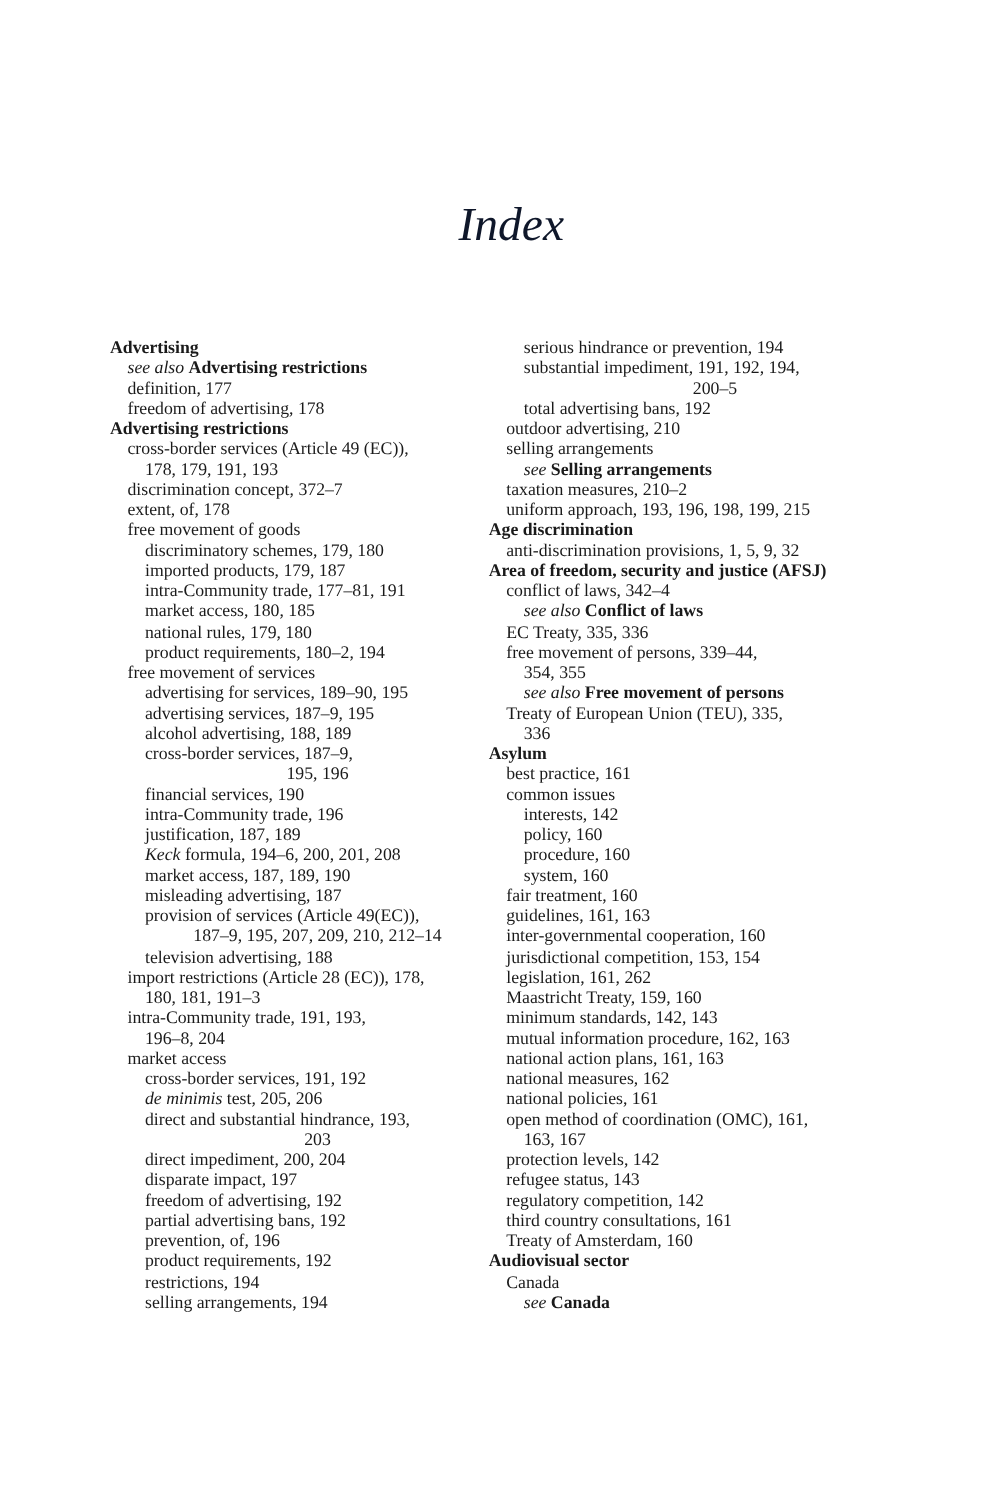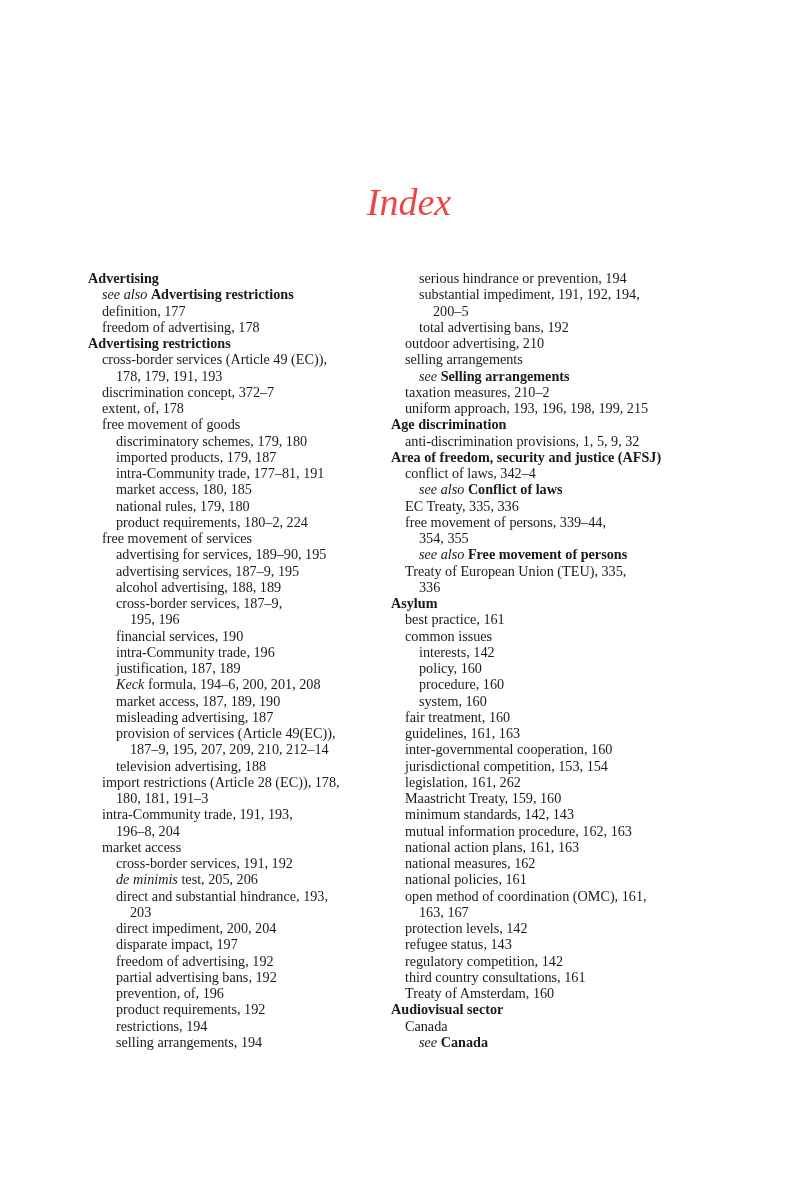--- a/index.html
+++ b/index.html
@@ -12,47 +12,47 @@
       height: 1202px;
       position: relative;
       overflow: hidden;
       font-family: "Liberation Serif", "DejaVu Serif", serif;
       color: #1a1a1a;
     }
     .page-title {
       position: absolute;
       left: 0;
       width: 801px;
-      top: 178px;
+      top: 156px;
       text-align: center;
       font-style: italic;
       font-size: 38px;
       line-height: 48px;
-      color: #ef4444;
+      color: #0f172a;
       margin: 0;
       font-weight: normal;
       padding-left: 17px;
       box-sizing: border-box;
     }
     .column {
       position: absolute;
       top: 270px;
       font-size: 14.2px;
       line-height: 16.25px;
     }
     .col-left { left: 88px; width: 290px; }
     .col-right { left: 391px; width: 320px; }
     .line {
       white-space: nowrap;
       height: 16.25px;
     }
     .lvl0 { padding-left: 0; font-family: Liberation Serif, serif; }
     .lvl1 { padding-left: 14px; }
     .lvl2 { padding-left: 28px; }
-    .lvl3 { padding-left: 42px; }
+    .lvl3 { padding-left: 42px; text-align: center; }
     .bold { font-weight: bold; }
     .ital { font-style: italic; text-align: center; }
   </style>
 </head>
 <body>
 
 <h1 class="page-title">Index</h1>
 
 <div class="column col-left">
     <div class="line lvl0"><span class="bold">Advertising</span></div>
@@ -63,21 +63,21 @@
     <div class="line lvl1"><span>cross-border services (Article 49 (EC)),</span></div>
     <div class="line lvl2"><span>178, 179, 191, 193</span></div>
     <div class="line lvl1"><span>discrimination concept, 372–7</span></div>
     <div class="line lvl1"><span>extent, of, 178</span></div>
     <div class="line lvl1"><span>free movement of goods</span></div>
     <div class="line lvl2"><span>discriminatory schemes, 179, 180</span></div>
     <div class="line lvl2"><span>imported products, 179, 187</span></div>
     <div class="line lvl2"><span>intra-Community trade, 177–81, 191</span></div>
     <div class="line lvl2"><span>market access, 180, 185</span></div>
     <div class="line lvl2"><span>national rules, 179, 180</span></div>
-    <div class="line lvl2"><span>product requirements, 180–2, 224</span></div>
+    <div class="line lvl2"><span>product requirements, 180–2, 194</span></div>
     <div class="line lvl1"><span>free movement of services</span></div>
     <div class="line lvl2"><span>advertising for services, 189–90, 195</span></div>
     <div class="line lvl2"><span>advertising services, 187–9, 195</span></div>
     <div class="line lvl2"><span>alcohol advertising, 188, 189</span></div>
     <div class="line lvl2"><span>cross-border services, 187–9,</span></div>
     <div class="line lvl3"><span>195, 196</span></div>
     <div class="line lvl2"><span>financial services, 190</span></div>
     <div class="line lvl2"><span>intra-Community trade, 196</span></div>
     <div class="line lvl2"><span>justification, 187, 189</span></div>
     <div class="line lvl2"><span class="ital">Keck</span><span> formula, 194–6, 200, 201, 208</span></div>

